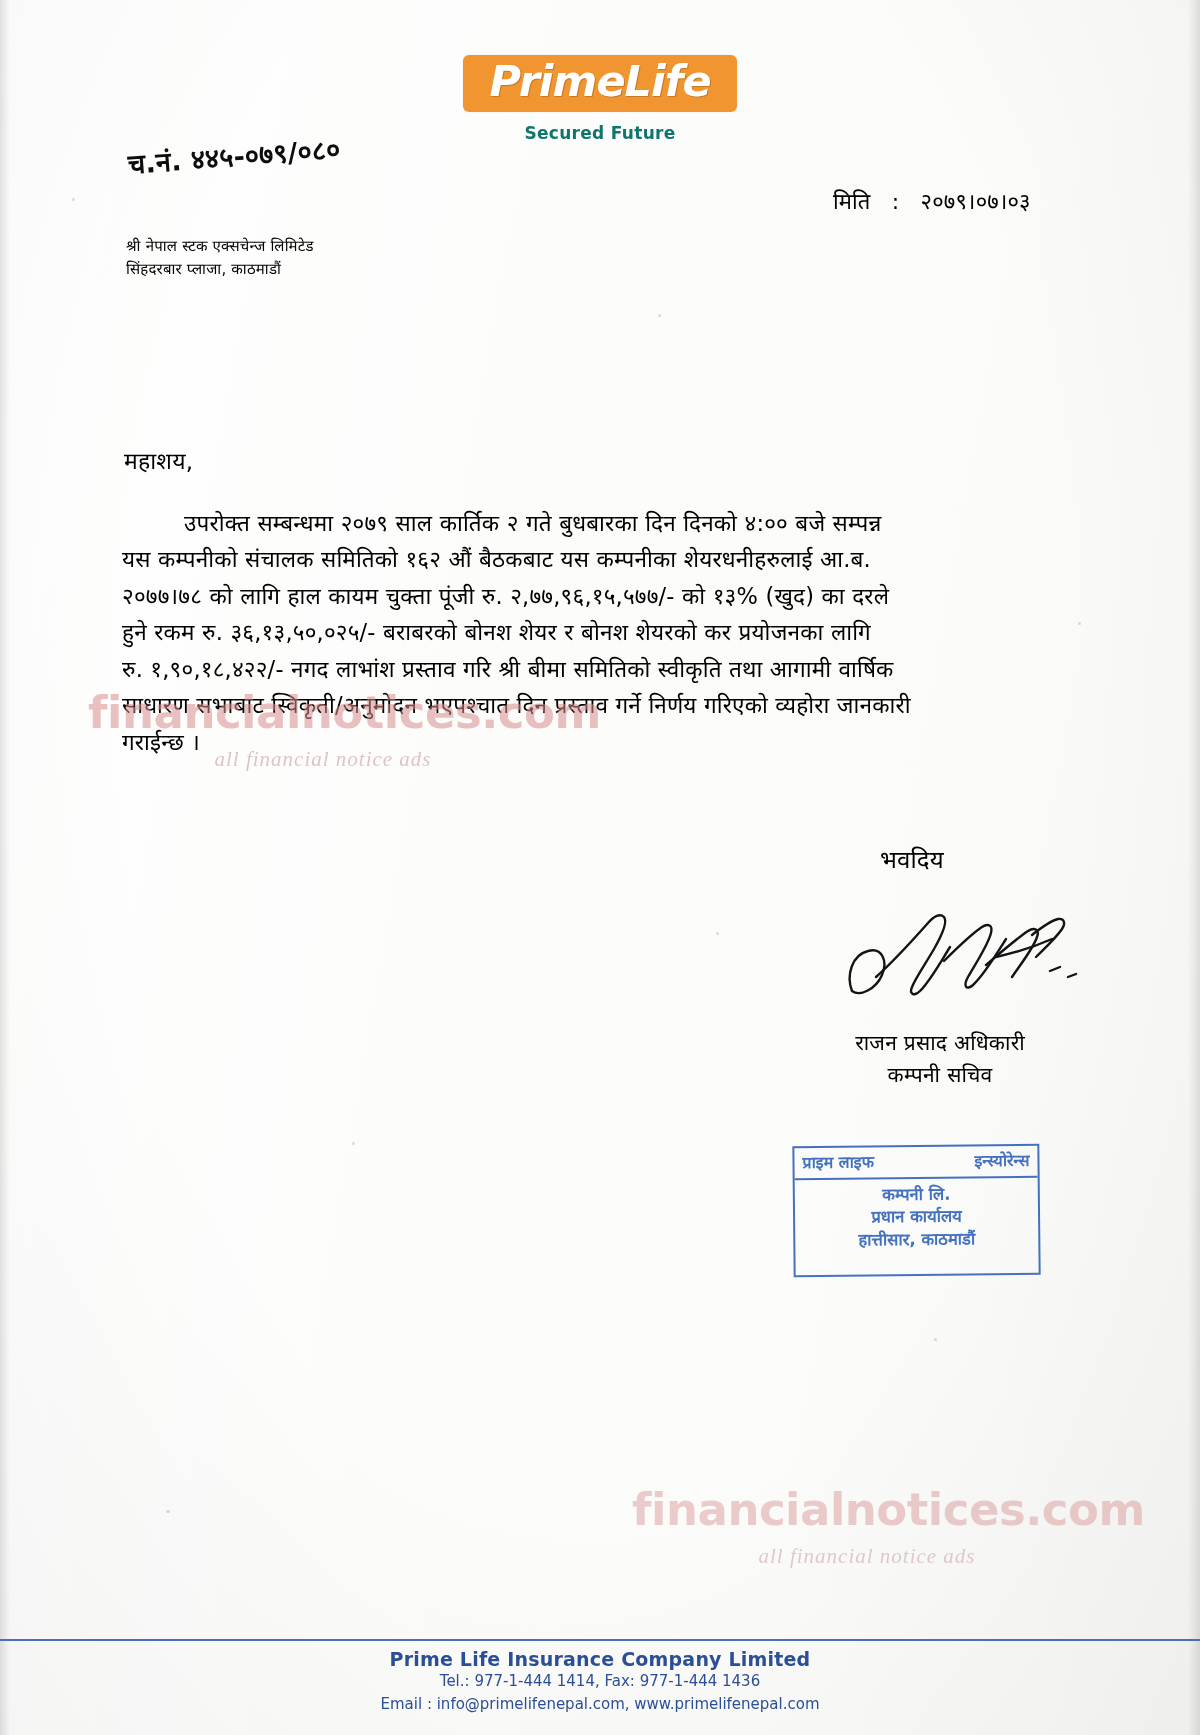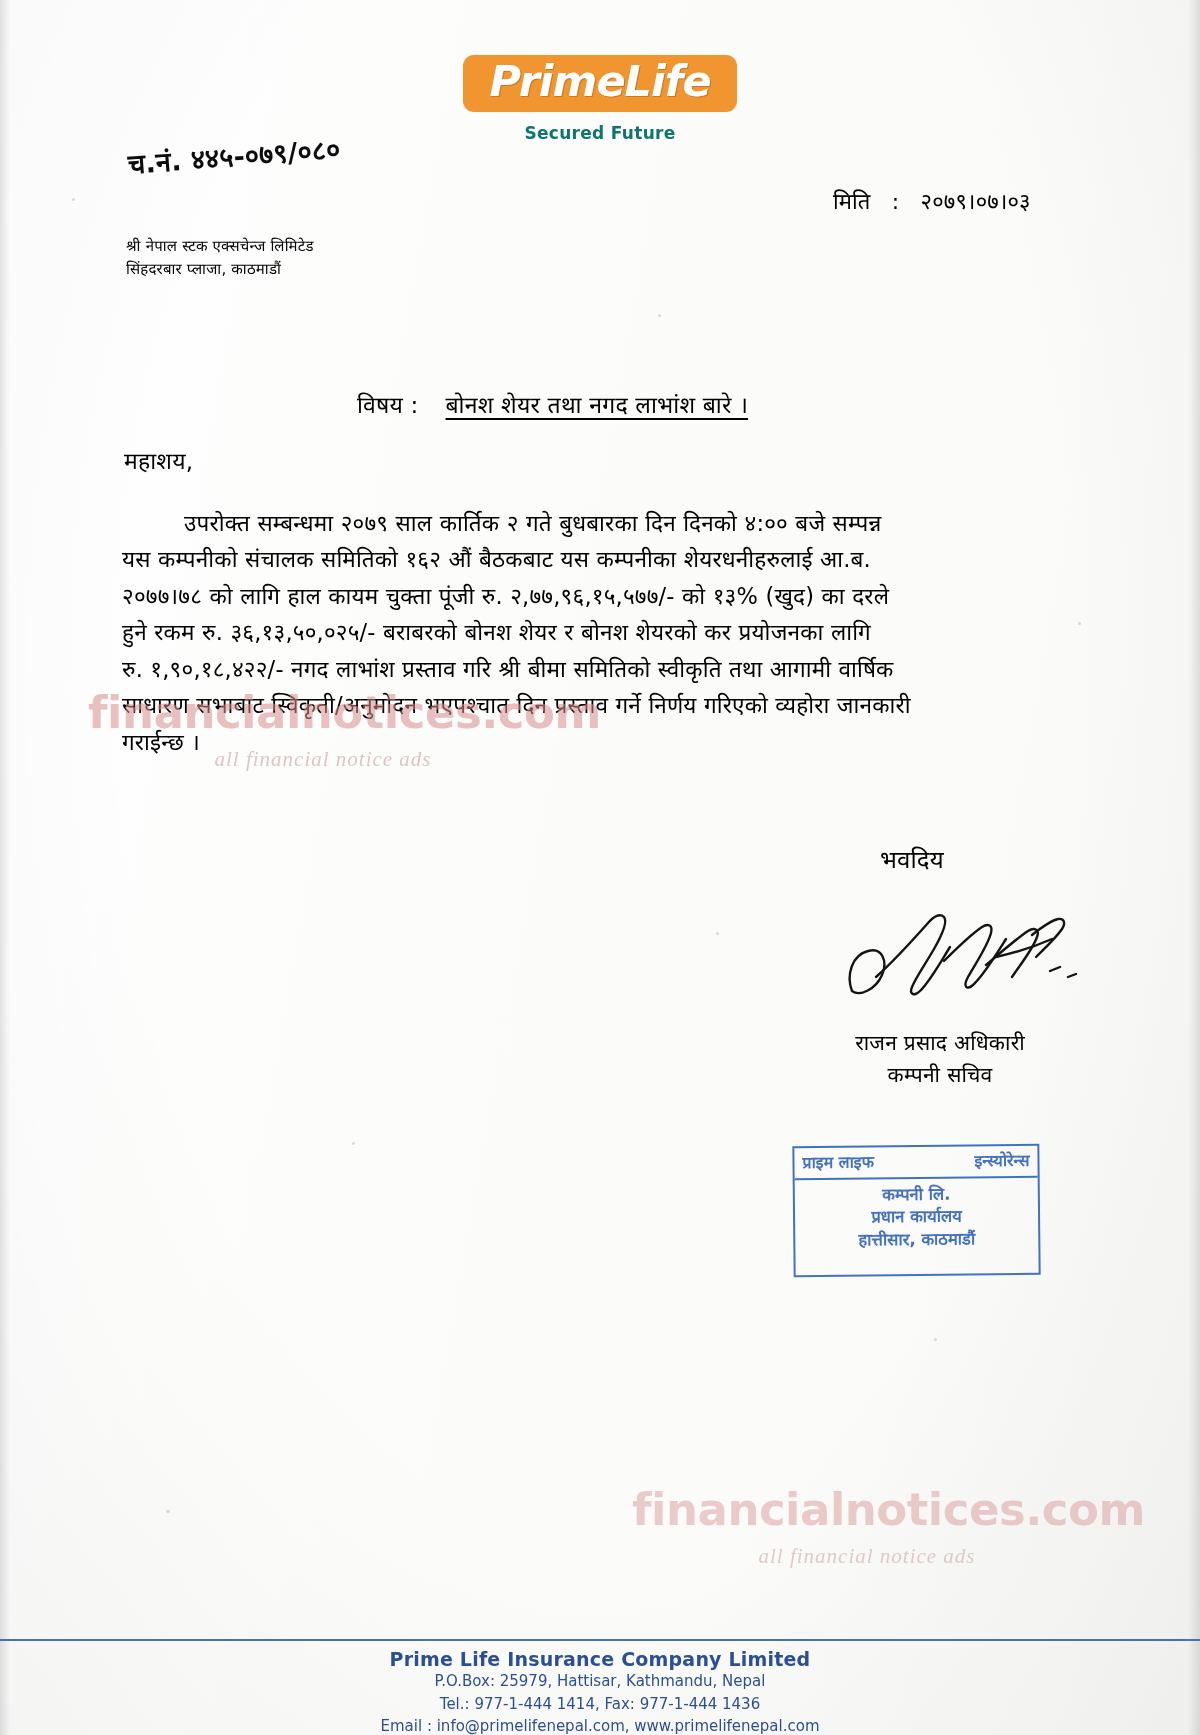--- a/index.html
+++ b/index.html
@@ -45,21 +45,21 @@
     position: absolute;
     top: 55px;
     left: 0;
     width: 1200px;
     text-align: center;
   }
   #logo-badge {
     display: inline-block;
     background: #f0952f;
     padding: 4px 26px 8px 26px;
-    border-radius: 11px;
+    border-radius: 6px;
     box-shadow: 0 0 0 1px rgba(0,0,0,0.02);
   }
   #logo-wordmark {
     font-family: "DejaVu Sans", sans-serif;
     font-style: italic;
     font-weight: bold;
     font-size: 43px;
     letter-spacing: -1px;
     color: #ffffff;
     text-shadow: 1px 1px 0 rgba(120,70,10,0.35);
@@ -317,25 +317,20 @@
     <span>मिति</span>
     <span style="padding:0 14px;">:</span>
     <span>२०७९।०७।०३</span>
   </div>
 
   <div id="recipient-block" class="dev">
     <div>श्री नेपाल स्टक एक्सचेन्ज लिमिटेड</div>
     <div>सिंहदरबार प्लाजा, काठमाडौं</div>
   </div>
 
-  <div id="subject-line" class="dev">
-    <span id="subject-label">विषय :</span>
-    <span style="display:inline-block;width:12px;"></span>
-    <span id="subject-text">बोनश शेयर तथा नगद लाभांश बारे ।</span>
-  </div>
 
   <div id="salutation" class="dev">महाशय,</div>
 
   <div id="body-block" class="dev">
     <div class="line first" style="text-indent:62px;">उपरोक्त सम्बन्धमा २०७९ साल कार्तिक २ गते बुधबारका दिन दिनको ४:०० बजे सम्पन्न</div>
     <div class="line">यस कम्पनीको संचालक समितिको १६२ औं बैठकबाट यस कम्पनीका शेयरधनीहरुलाई आ.ब.</div>
     <div class="line">२०७७।७८ को लागि हाल कायम चुक्ता पूंजी रु. २,७७,९६,१५,५७७/- को १३% (खुद) का दरले</div>
     <div class="line">हुने रकम रु. ३६,१३,५०,०२५/- बराबरको बोनश शेयर र बोनश शेयरको कर प्रयोजनका लागि</div>
     <div class="line">रु. १,९०,१८,४२२/- नगद लाभांश प्रस्ताव गरि श्री बीमा समितिको स्वीकृति तथा आगामी वार्षिक</div>
     <div class="line">साधारण सभाबाट स्विकृती/अनुमोदन भएपश्चात दिन प्रस्ताव गर्ने निर्णय गरिएको व्यहोरा जानकारी</div>
@@ -392,18 +387,17 @@
   <div class="speck" style="left:658px; top:314px;  width:3px; height:3px;"></div>
   <div class="speck" style="left:1078px;top:622px;  width:3px; height:3px;"></div>
   <div class="speck" style="left:716px; top:932px;  width:3px; height:3px;"></div>
   <div class="speck" style="left:352px; top:1142px; width:3px; height:3px;"></div>
   <div class="speck" style="left:166px; top:1510px; width:4px; height:3px;"></div>
   <div class="speck" style="left:934px; top:1338px; width:3px; height:3px;"></div>
 
   <div id="footer-rule"></div>
   <div id="footer-block">
     <div id="footer-company">Prime Life Insurance Company Limited</div>
-    <div class="footer-line">P.O.Box: 25979, Hattisar, Kathmandu, Nepal</div>
     <div class="footer-line">Tel.: 977-1-444 1414, Fax: 977-1-444 1436</div>
     <div id="footer-email">Email : info@primelifenepal.com, www.primelifenepal.com</div>
   </div>
 
 </div>
 
 </body></html>

